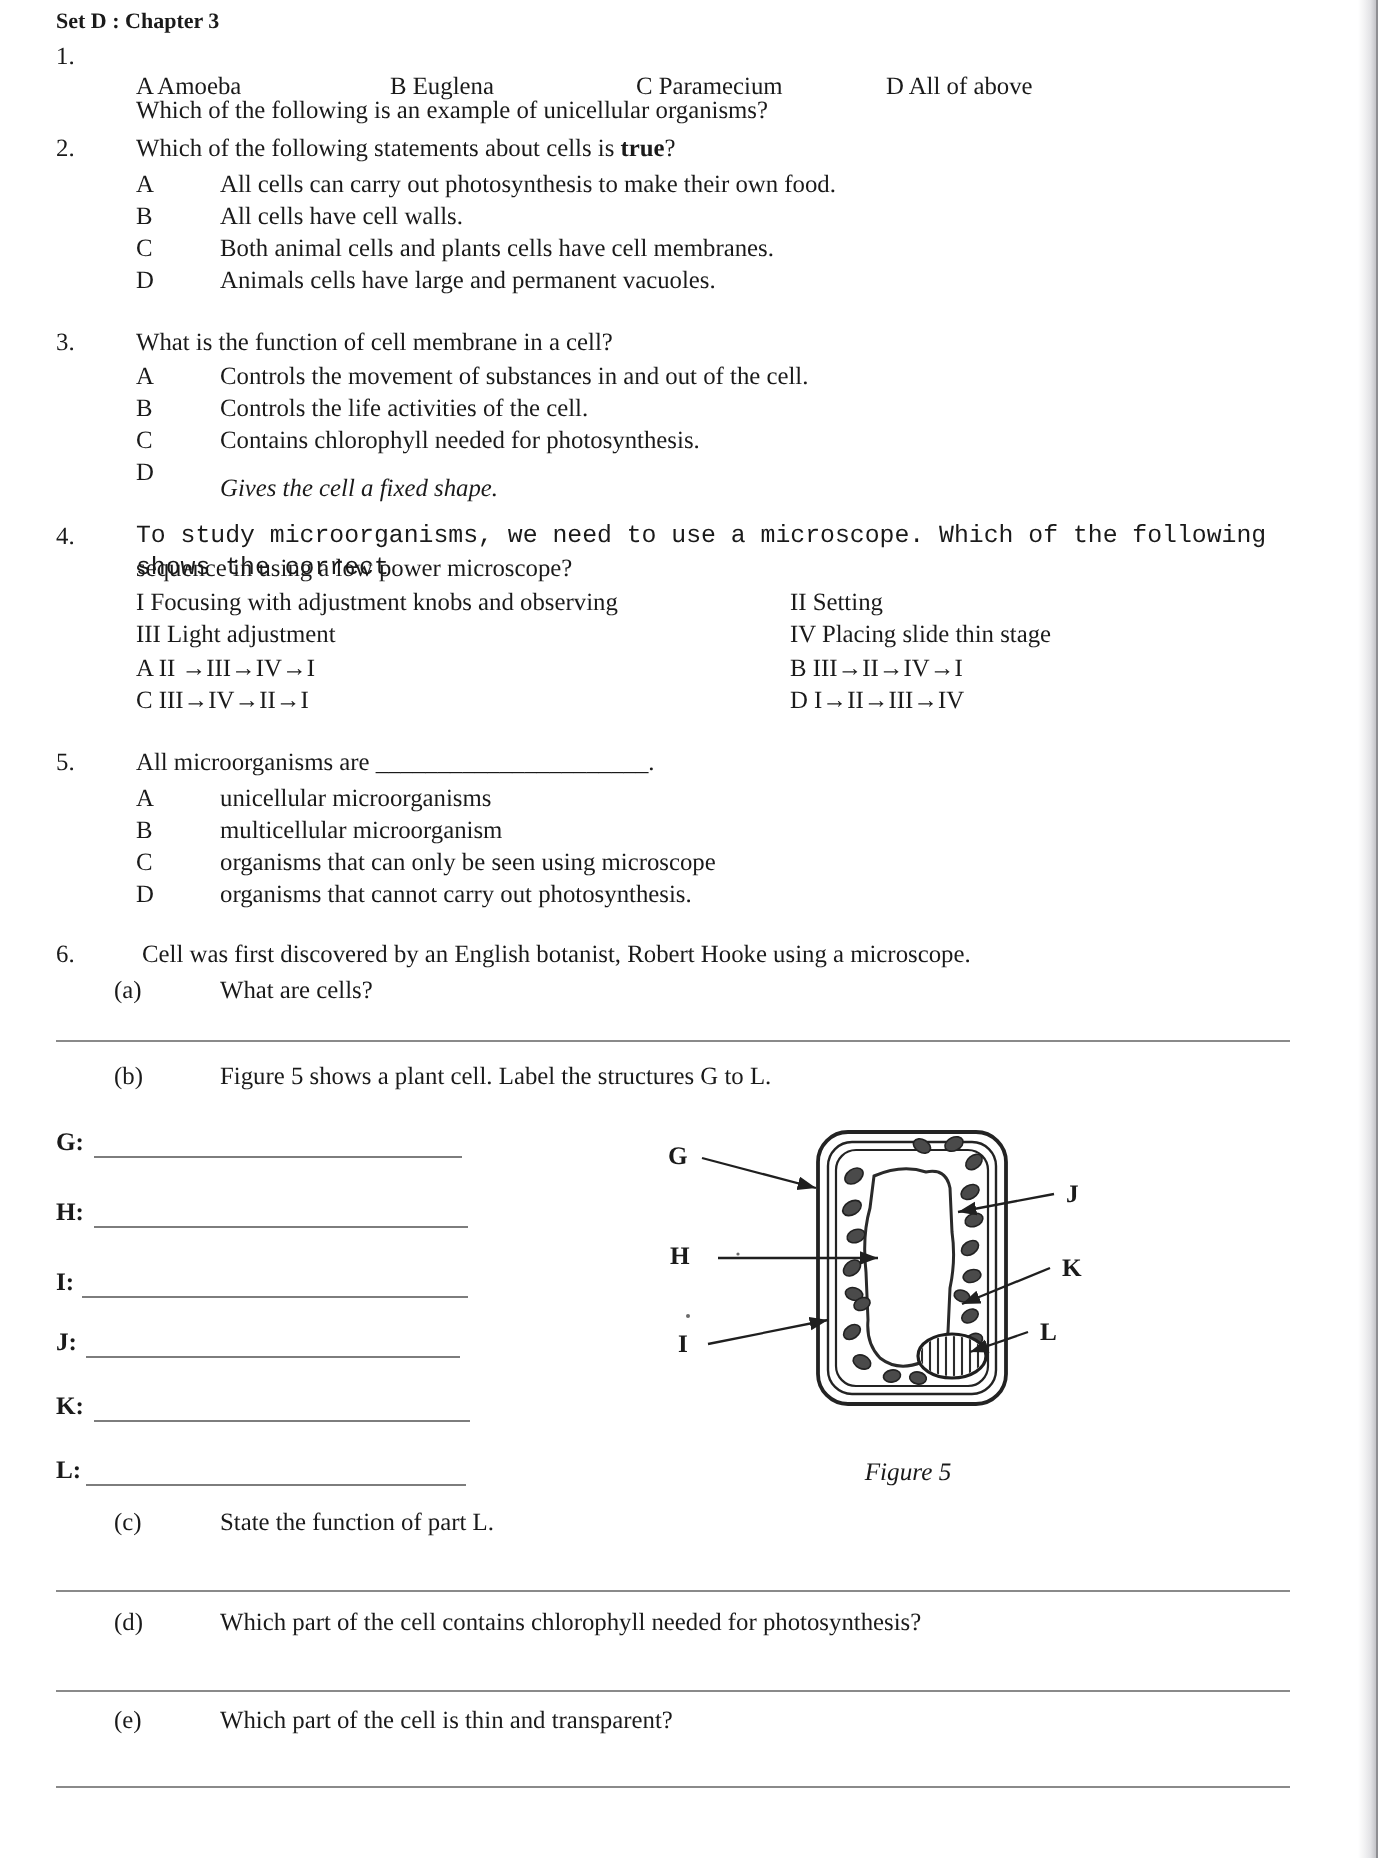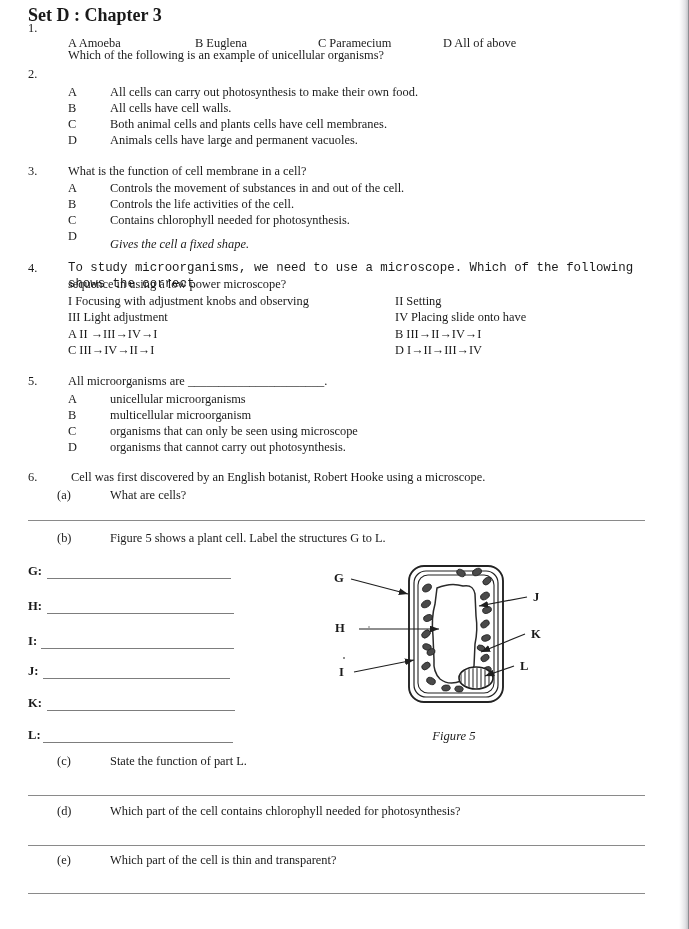--- a/index.html
+++ b/index.html
@@ -35,21 +35,21 @@
     top: 0;
     right: 0;
     width: 1px;
     height: 929px;
     background: #8e8e92;
   }
   .blk { position: absolute; }
 
   .head {
     font-weight: bold;
-    font-size: 18px;
+    font-size: 11px;
   }
   .qnum {
     position: absolute;
     left: 28px;
     width: 36px;
   }
   .qbody {
     position: absolute;
     left: 68px;
     right: 30px;
@@ -129,20 +129,21 @@
 
   <div class="qnum" style="top:21px;">1.</div>
   <div class="qbody" style="top:21px;margin-top:27px;">Which of the following is an example of unicellular organisms?</div>
 
   <div class="inline-opt" style="left:68px; top:36px;">A Amoeba</div>
   <div class="inline-opt" style="left:195px; top:36px;">B Euglena</div>
   <div class="inline-opt" style="left:318px; top:36px;">C Paramecium</div>
   <div class="inline-opt" style="left:443px; top:36px;">D All of above</div>
 
   <div class="qnum" style="top:67px;">2.</div>
+  <div class="qbody" style="top:67px;"><span>Which of the following statements about cells is </span><b class="true-word">true</b><span>?</span></div>
 
   <div class="opt-letter" style="top:85px;">A</div>
   <div class="opt-text" style="top:85px;">All cells can carry out photosynthesis to make their own food.</div>
   <div class="opt-letter" style="top:101px;">B</div>
   <div class="opt-text" style="top:101px;">All cells have cell walls.</div>
   <div class="opt-letter" style="top:117px;">C</div>
   <div class="opt-text" style="top:117px;">Both animal cells and plants cells have cell membranes.</div>
   <div class="opt-letter" style="top:133px;">D</div>
   <div class="opt-text" style="top:133px;">Animals cells have large and permanent vacuoles.</div>
 
@@ -158,21 +159,21 @@
   <div class="opt-letter" style="top:229px;">D</div>
   <div class="opt-text" style="top:237px;font-style:italic;">Gives the cell a fixed shape.</div>
 
   <div class="qnum" style="top:261px;">4.</div>
   <div class="qbody" style="top:261px;font-family:Liberation Mono, monospace;">To study microorganisms, we need to use a microscope. Which of the following shows the correct</div>
   <div class="qbody" style="top:277px;">sequence in using a low power microscope?</div>
 
   <div class="col1" style="top:294px;">I Focusing with adjustment knobs and observing</div>
   <div class="col2" style="top:294px;">II Setting</div>
   <div class="col1" style="top:310px;">III Light adjustment</div>
-  <div class="col2" style="top:310px;">IV Placing slide onto have</div>
+  <div class="col2" style="top:310px;">IV Placing slide thin stage</div>
 
   <div class="col1" style="top:327px;">A II →III→IV→I</div>
   <div class="col2" style="top:327px;">B III→II→IV→I</div>
   <div class="col1" style="top:343px;">C III→IV→II→I</div>
   <div class="col2" style="top:343px;">D I→II→III→IV</div>
 
   <div class="qnum" style="top:374px;">5.</div>
   <div class="qbody" style="top:374px;"><span>All microorganisms are </span><span>______________________</span><span>.</span></div>
 
   <div class="opt-letter" style="top:392px;">A</div>

